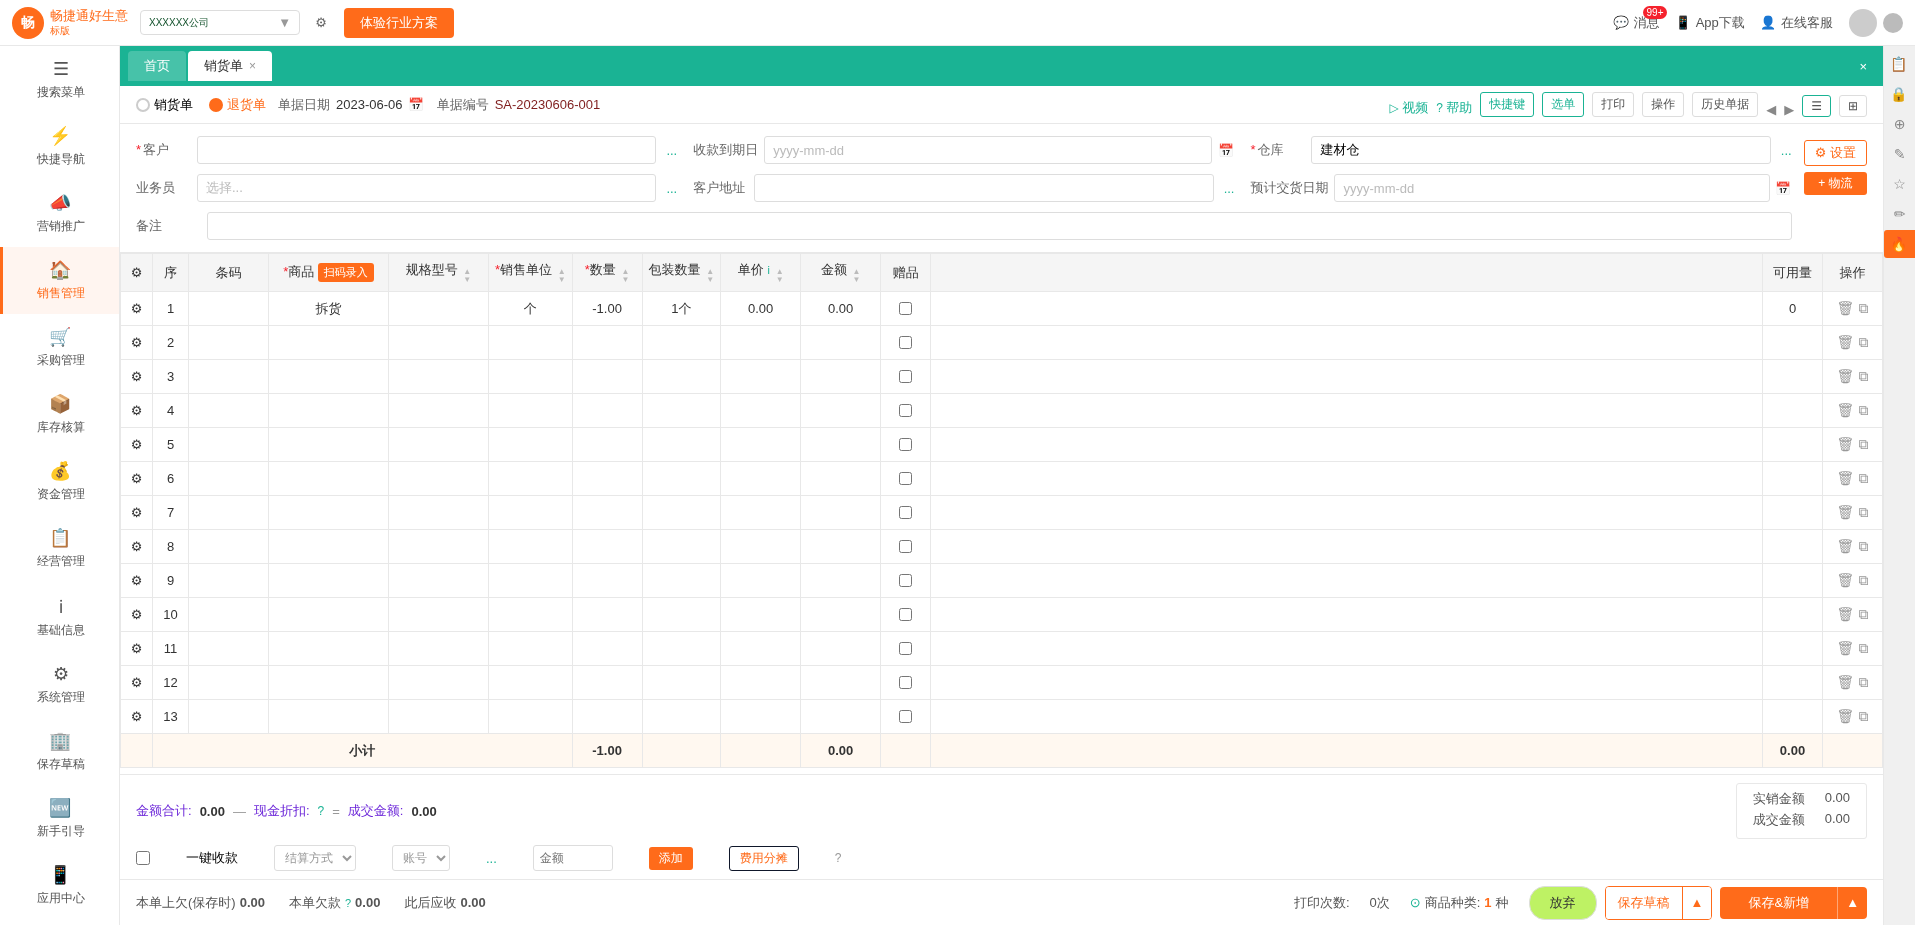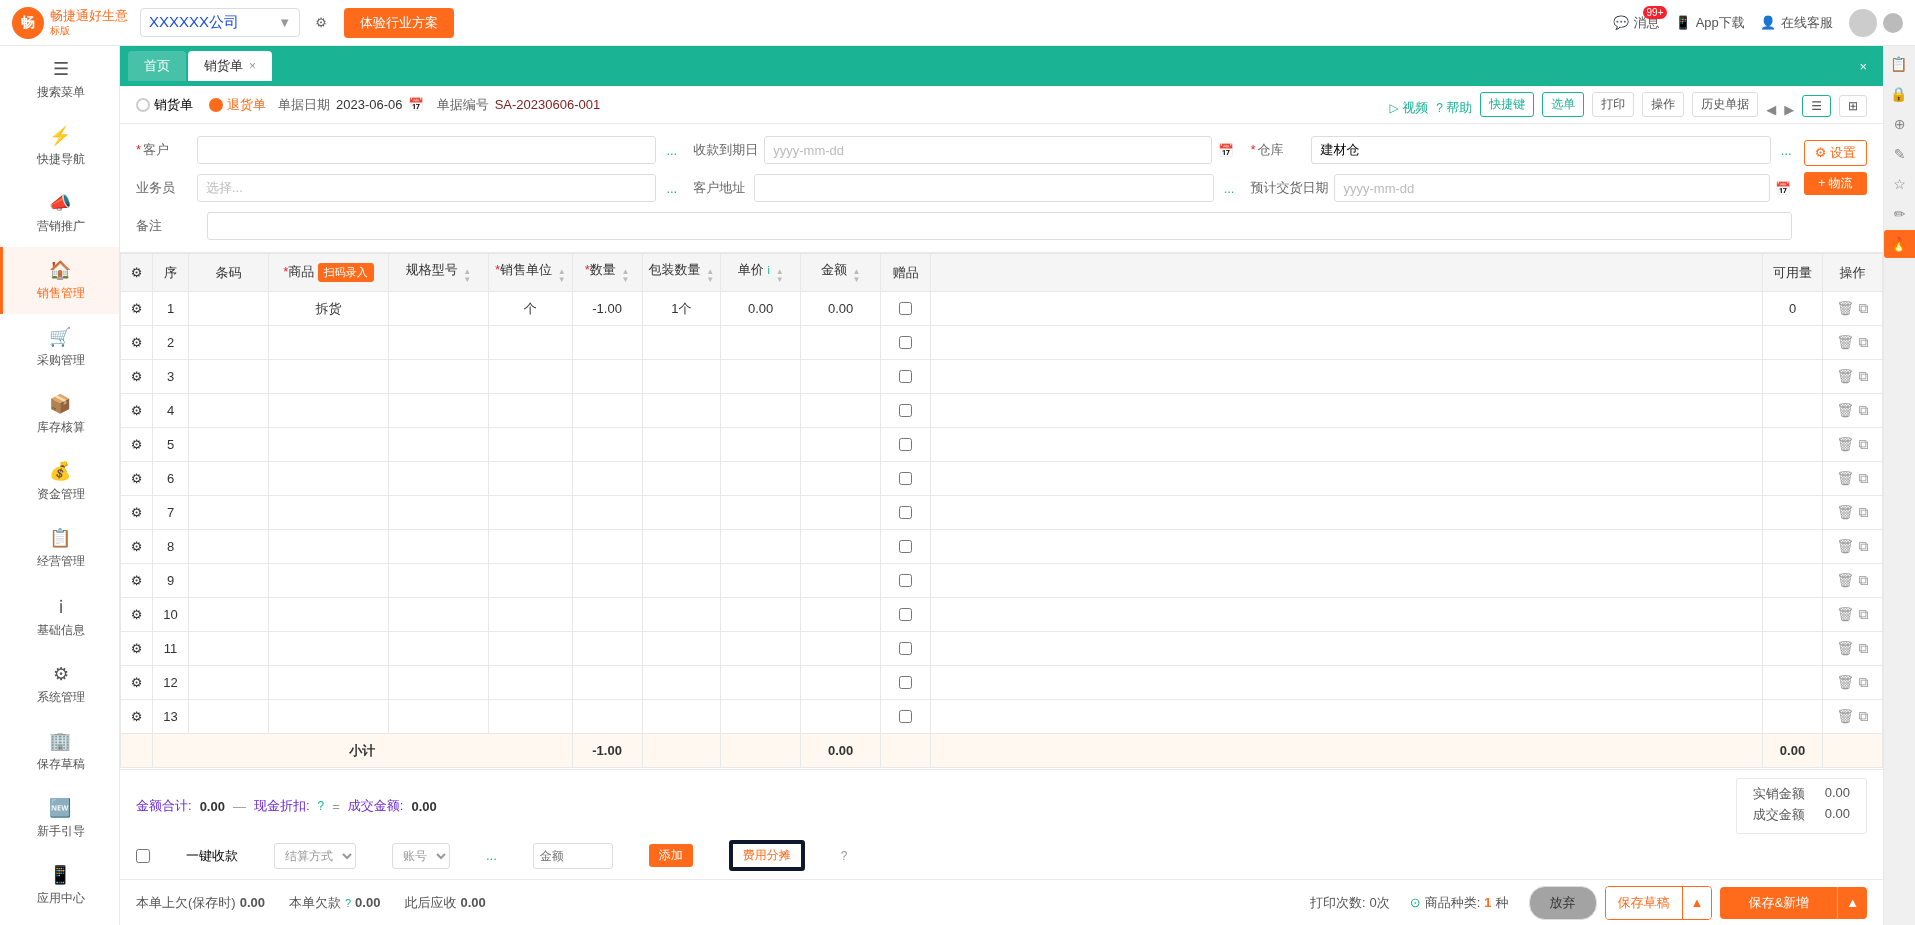--- a/index.html
+++ b/index.html
@@ -4,21 +4,21 @@
   <style>
     * { box-sizing: border-box; margin: 0; padding: 0; font-family: 'Microsoft YaHei', Arial, sans-serif; font-size: 13px; }
     body { background: #f5f5f5; display: flex; flex-direction: column; height: 100vh; overflow: hidden; }
 
     
     .top-bar { height: 46px; background: #fff; display: flex; align-items: center; padding: 0 12px; border-bottom: 1px solid #e8e8e8; flex-shrink: 0; }
     .logo-area { display: flex; align-items: center; gap: 6px; width: 120px; }
     .logo-icon { width: 32px; height: 32px; background: #ff6b1a; border-radius: 50%; display: flex; align-items: center; justify-content: center; color: #fff; font-size: 14px; font-weight: bold; }
     .logo-text { font-size: 11px; color: #ff6b1a; line-height: 1.3; }
     .company-selector { display: flex; align-items: center; gap: 6px; border: 1px solid #ddd; border-radius: 4px; padding: 4px 8px; background: #fff; cursor: pointer; min-width: 160px; margin-left: 8px; }
-    .company-name { flex: 1; font-size: 15px; color: #1d4ed8; }
+    .company-name { flex: 1; font-size: 10px; color: #14532d; }
     .company-arrow { color: #999; }
     .settings-icon-btn { width: 30px; height: 30px; display: flex; align-items: center; justify-content: center; color: #666; cursor: pointer; margin-left: 6px; }
     .trial-btn { background: #ff6b1a; color: #fff; border: none; border-radius: 4px; padding: 6px 16px; cursor: pointer; margin-left: 8px; font-size: 13px; }
     .top-right { margin-left: auto; display: flex; align-items: center; gap: 16px; }
     .top-right-item { display: flex; align-items: center; gap: 4px; color: #555; cursor: pointer; font-size: 13px; position: relative; }
     .badge { background: #f5222d; color: #fff; font-size: 10px; border-radius: 8px; padding: 1px 4px; position: absolute; top: -8px; right: -8px; }
     .avatar { width: 28px; height: 28px; border-radius: 50%; background: #ccc; }
 
     
     .main-layout { display: flex; flex: 1; overflow: hidden; }
@@ -82,31 +82,31 @@
     
     .bottom-area { background: #fff; border-top: 1px solid #e8e8e8; padding: 8px 16px; flex-shrink: 0; }
     .summary-row { display: flex; align-items: center; gap: 8px; margin-bottom: 6px; }
     .summary-label { color: #6d28d9; }
     .summary-value { color: #333; font-weight: bold; }
     .minus-icon { color: #999; }
     .equal-icon { color: #999; }
     .payment-row { display: flex; align-items: center; gap: 8px; }
     .checkbox-small { width: 14px; height: 14px; border: 1px solid #ccc; border-radius: 2px; cursor: pointer; }
     .add-btn { background: #ff6b1a; color: #fff; border: none; border-radius: 3px; padding: 3px 10px; cursor: pointer; font-size: 12px; }
-    .fee-btn { background: #fff; border: 4px solid #0f172a; border-radius: 3px; padding: 3px 10px; color: #ff6b1a; cursor: pointer; font-size: 12px; }
+    .fee-btn { background: #fff; border: 1px solid #0f172a; border-radius: 3px; padding: 3px 10px; color: #ff6b1a; cursor: pointer; font-size: 12px; }
     .select-input { border: 1px solid #ddd; border-radius: 3px; padding: 3px 6px; background: #fff; color: #999; font-size: 12px; height: 26px; }
 
     
     .footer-bar { height: 46px; background: #fff; border-top: 1px solid #e8e8e8; display: flex; align-items: center; padding: 0 16px; flex-shrink: 0; }
     .footer-stats { display: flex; gap: 24px; align-items: center; }
     .stat-item { display: flex; align-items: center; gap: 4px; color: #555; font-size: 12px; }
-    .print-info { display: flex; align-items: center; gap: 4px; color: #555; font-size: 12px; }
+    .print-info { display: flex; align-items: center; gap: 20px; color: #555; font-size: 12px; }
     .product-type { display: flex; align-items: center; gap: 4px; color: #555; font-size: 12px; }
     .footer-actions { margin-left: auto; display: flex; gap: 8px; align-items: center; }
-    .btn-discard { border: 1px solid #ddd; background: #a3a3a3; border-radius: 16px; padding: 7px 20px; cursor: pointer; color: #333; font-size: 13px; }
+    .btn-discard { border: 1px solid #ddd; background: #bef264; border-radius: 16px; padding: 7px 20px; cursor: pointer; color: #333; font-size: 13px; }
 
     
     .right-panel { width: 32px; background: #f0f0f0; display: flex; flex-direction: column; align-items: center; gap: 2px; padding: 4px 0; border-left: 1px solid #e8e8e8; flex-shrink: 0; }
     .right-panel-btn { width: 28px; height: 28px; display: flex; align-items: center; justify-content: center; color: #888; cursor: pointer; border-radius: 3px; font-size: 14px; }
     .right-panel-btn.active-orange { background: #ff6b1a; color: #fff; border-radius: 3px 0 0 3px; width: 32px; }
     .center-content { flex: 1; display: flex; flex-direction: column; overflow: hidden; }
 
     .sort-arrows { display: inline-flex; flex-direction: column; margin-left: 2px; }
     .sort-arrow { font-size: 8px; line-height: 1; color: #bbb; }
     .amount-summary-row { display: flex; justify-content: space-between; gap: 20px; font-size: 12px; color: #555; margin-bottom: 3px; }

